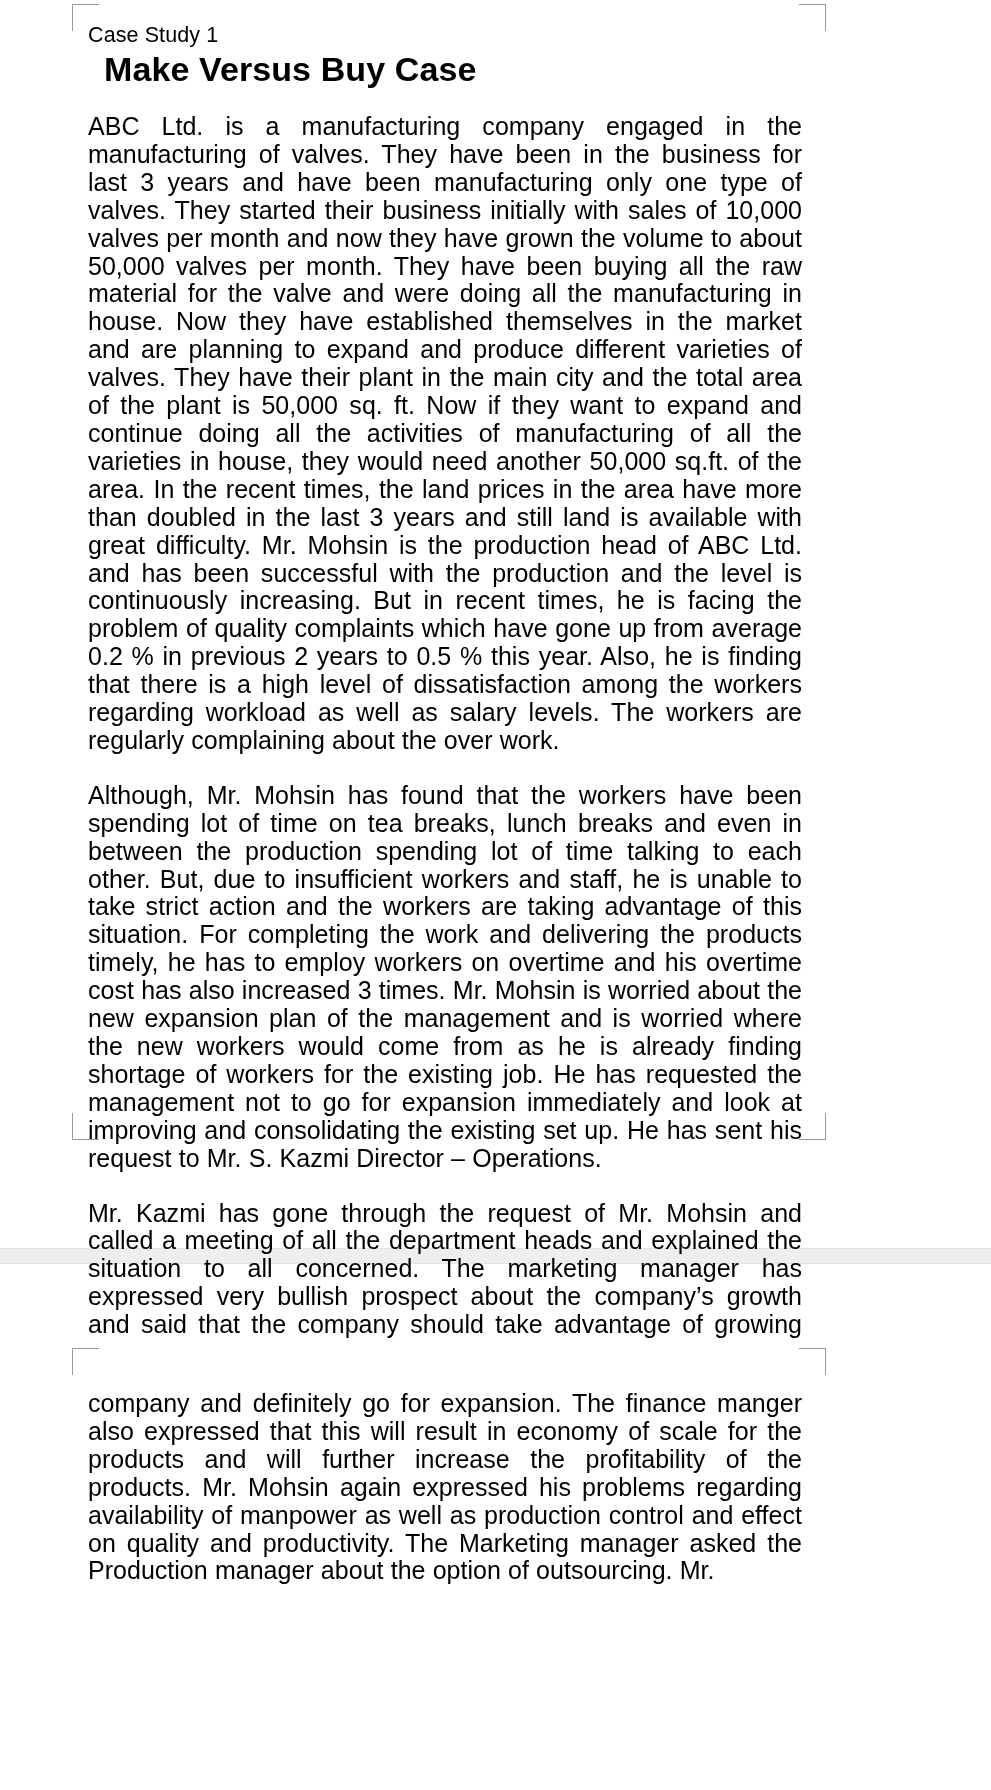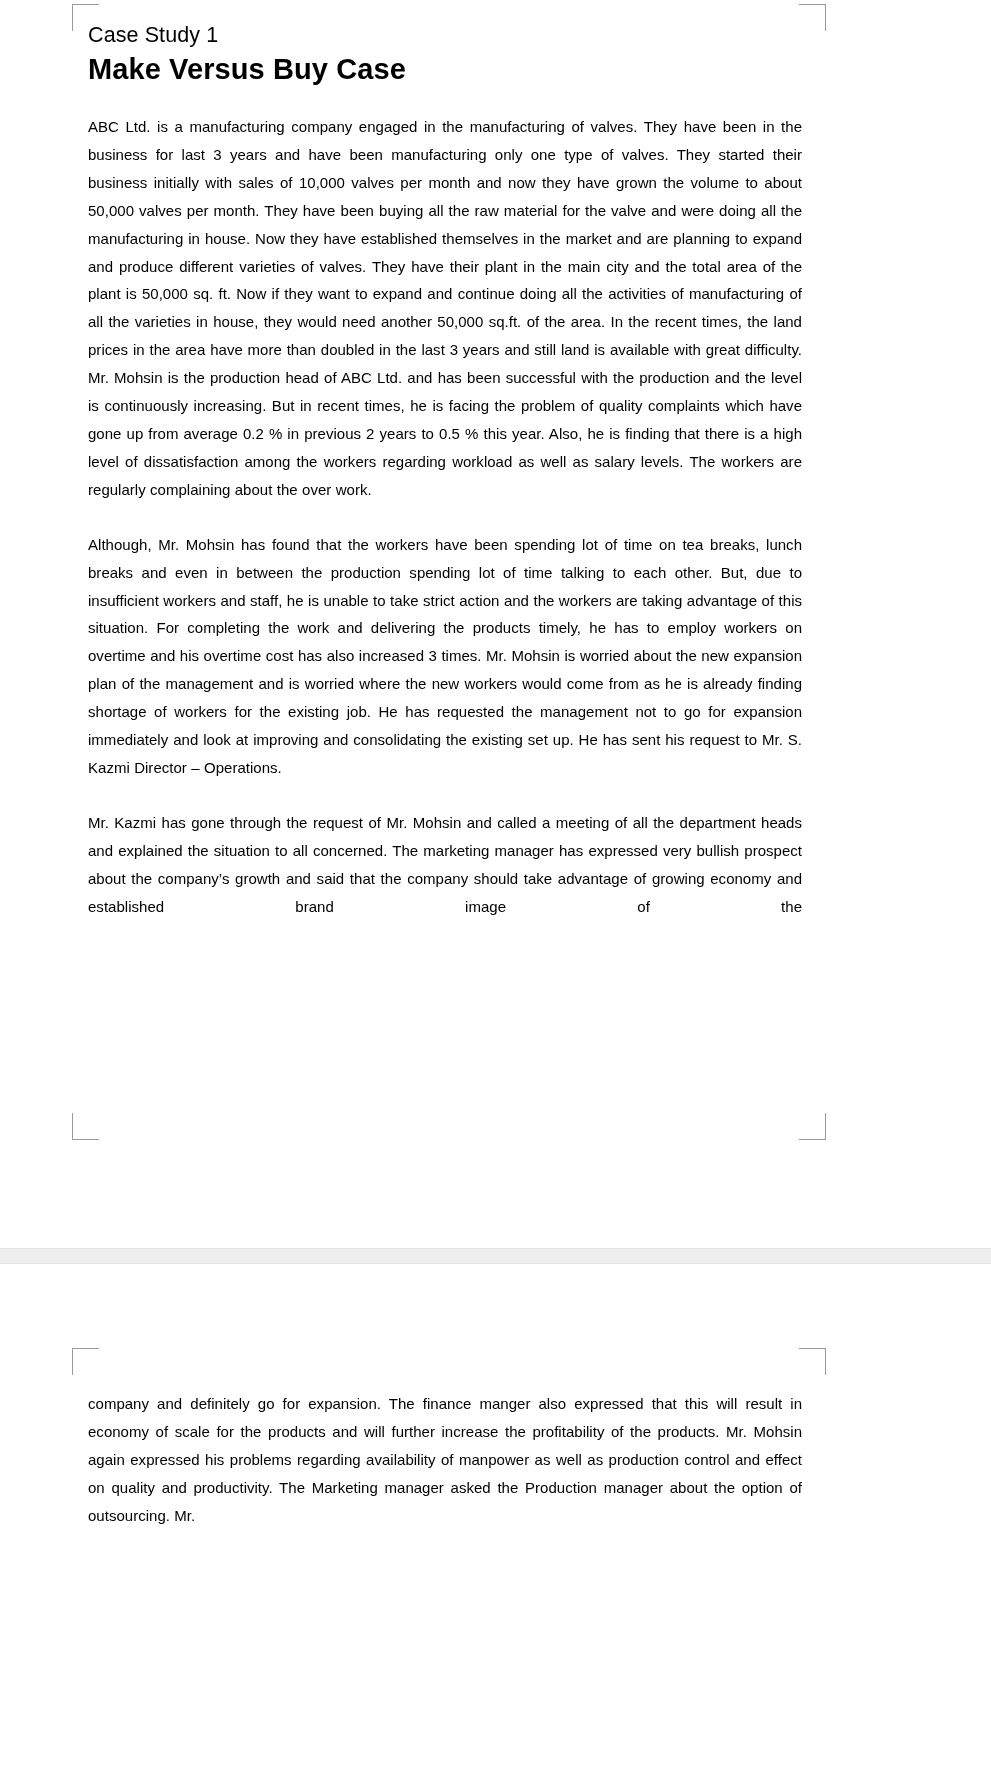--- a/index.html
+++ b/index.html
@@ -68,29 +68,29 @@
   }
 
   .kicker {
     font-size: 21.5px;
     line-height: 30px;
     font-weight: 400;
     letter-spacing: 0.1px;
     margin: 0 0 1px 0;
   }
   .doc-title {
-    font-size: 29px;
+    font-size: 34px;
     line-height: 36px;
     font-weight: 700;
     letter-spacing: 0.1px;
-    margin: 0 0 26px 0;
+    margin: 0 0 26px 16px;
   }
 
   .para {
-    font-size: 15px;
+    font-size: 25px;
     line-height: 27.9px;
     text-align: justify;
     text-justify: inter-word;
     margin: 0 13px 27px 0;
     letter-spacing: 0.02px;
     word-spacing: 0.2px;
   }
   .para:last-child { margin-bottom: 0; }
   
   .para.continues::after {

